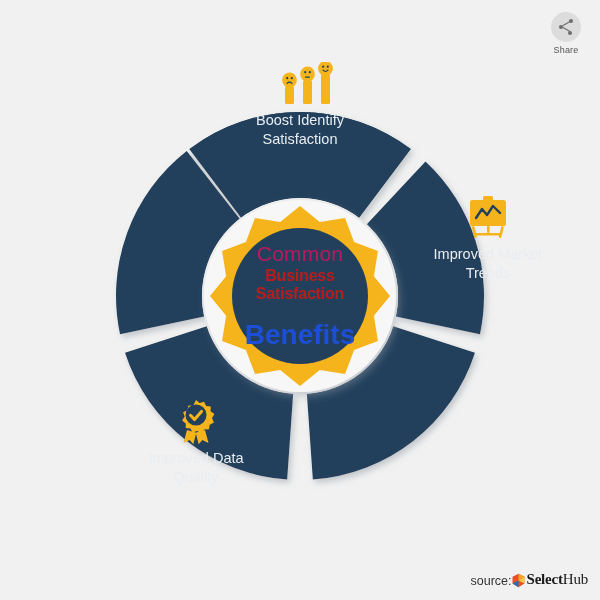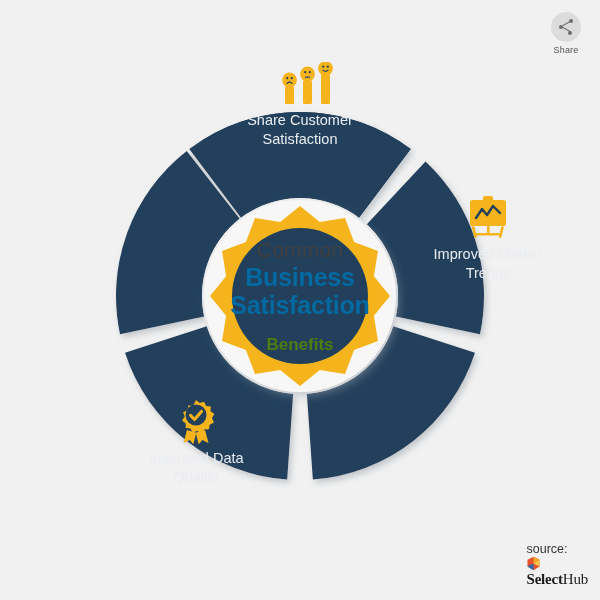--- a/index.html
+++ b/index.html
@@ -95,51 +95,50 @@
     position: absolute;
     left: 300px; top: 296px;
     width: 210px;
     margin-left: -105px;
     transform: translateY(-50%);
     text-align: center;
     pointer-events: none;
   }
   .hub-l1 {
     display: block;
-    color: #404040;
+    color: #be185d;
     font-size: 21px;
     font-weight: 400;
     letter-spacing: .2px;
     margin-bottom: 1px;
   }
   .hub-l2, .hub-l3 {
     display: block;
-    color: #0369a1;
-    font-size: 25px;
+    color: #b91c1c;
+    font-size: 16px;
     font-weight: bold;
     letter-spacing: -.2px;
     line-height: 1.12;
   }
   .hub-l4 {
     display: block;
-    color: #4d7c0f;
-    font-size: 17px;
+    color: #1d4ed8;
+    font-size: 28px;
     font-weight: bold;
     margin-top: 16px;
   }
 
   
   #source-line {
     position: absolute;
     right: 12px; bottom: 12px;
     display: flex;
-    align-items: flex-start;
+    align-items: flex-end;
     font-size: 12.5px;
     color: #2b2b2b;
-    flex-direction: column;
   }
   #source-word { color: #333; font-size: 12.5px; }
   #sh-logo { width: 15px; height: 15px; display: block; }
   #sh-name { font-size: 15px; font-weight: bold; color: #1b1b1b; letter-spacing: -.2px; font-family: Liberation Serif, serif; }
   #sh-name .thin { font-weight: normal; }
 </style>
 </head>
 <body>
 
 <div id="stage">
@@ -201,21 +200,21 @@
           <path d="M10 21.4 q2.5 -2.4 5 0" stroke="#22405c" stroke-width="1.2" fill="none" stroke-linecap="round"></path>
           <circle cx="28.2" cy="10.2" r="1.1"></circle>
             <circle cx="32.8" cy="10.2" r="1.1"></circle>
           <rect x="28" y="14.6" width="5" height="1.2" rx="0.6"></rect>
           <circle cx="46.2" cy="4.7" r="1.1"></circle>
             <circle cx="50.8" cy="4.7" r="1.1"></circle>
           <path d="M46 8.2 q2.5 2.6 5 0" stroke="#22405c" stroke-width="1.2" fill="none" stroke-linecap="round"></path>
         </g>
       </svg>
     </span>
-    <span class="seg-label">Share Customer
+    <span class="seg-label">Boost Identify
 Satisfaction</span>
   </div>
 
   <div class="seg-content" id="seg-right">
     <span class="seg-icon">
       <svg width="46" height="44" viewBox="0 0 46 44">
         <g fill="#f5b41b">
           <rect x="18" y="0" width="10" height="5" rx="1.6"></rect>
           <rect x="5" y="4" width="36" height="26" rx="2.6"></rect>
           <rect x="22" y="29" width="2.6" height="8" rx="1"></rect>

